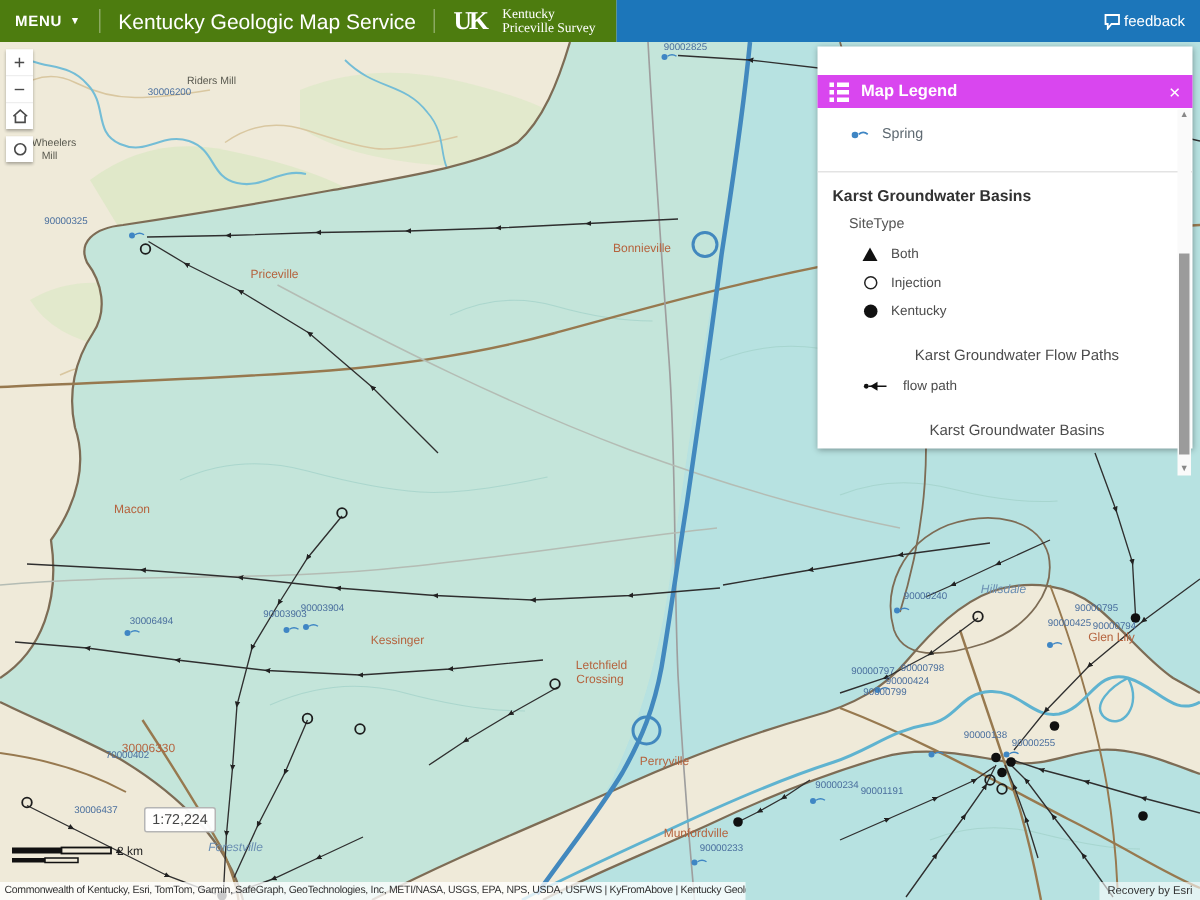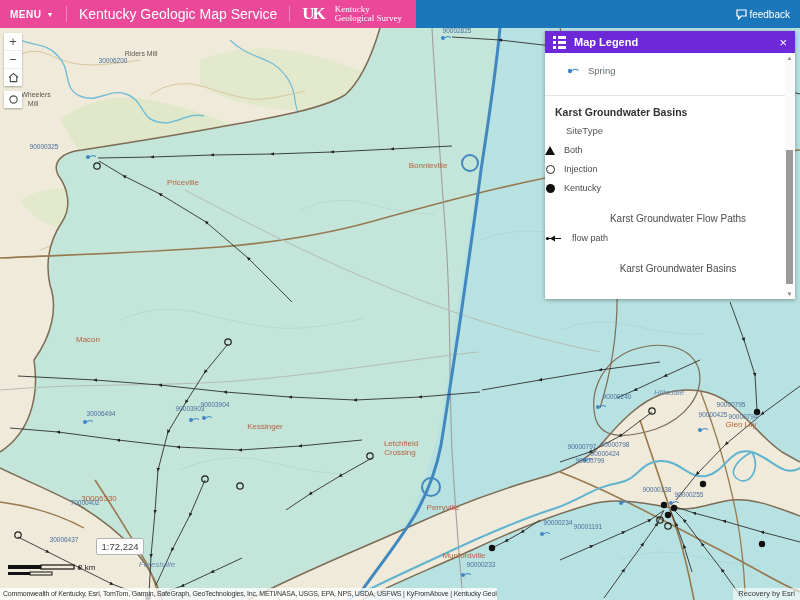--- a/index.html
+++ b/index.html
@@ -1,21 +1,21 @@
 <!DOCTYPE html>
 <html><head>
 <meta charset="utf-8">
 <style>
   html,body{margin:0;padding:0;}
   body{width:800px;height:600px;position:relative;overflow:hidden;
        font-family:"Liberation Sans",sans-serif;background:#efead9;}
 
   
   .hdr{position:absolute;top:0;left:0;width:800px;height:28px;display:flex;z-index:40;}
-  .hdr-left{background:#ec4899;display:flex;align-items:center;padding:0 14px 0 10px;gap:12px;justify-content:space-between;}
+  .hdr-left{background:#4d7c0f;display:flex;align-items:center;padding:0 14px 0 10px;gap:12px;justify-content:space-between;}
   .hdr-right{flex:1;background:#1c76ba;display:flex;align-items:center;justify-content:flex-end;padding-right:10px;}
   .menu-btn{display:flex;align-items:center;gap:5px;color:#fff;font-size:10px;font-weight:bold;
             letter-spacing:.5px;cursor:pointer;}
   .menu-caret{font-size:7px;color:#fff;}
   .hdr-sep{width:1px;height:16px;background:rgba(255,255,255,.35);}
   .hdr-title{color:#fff;font-size:14px;white-space:nowrap;}
   .logo{display:flex;align-items:center;gap:11px;color:#fff;}
   .logo-mark{font-family:"Liberation Serif",serif;font-weight:bold;font-size:17px;letter-spacing:-2px;}
   .logo-text{font-family:Liberation Serif, serif;font-size:9px;line-height:9px;}
   .feedback{display:flex;align-items:center;gap:0;color:#fff;font-size:10px;cursor:pointer;}
@@ -33,34 +33,34 @@
   .ctrls{position:absolute;left:4px;top:33px;z-index:30;}
   .ctrl-group{background:#fff;box-shadow:0 1px 2px rgba(0,0,0,.3);width:18px;}
   .ctrl-btn{width:18px;height:17px;display:flex;align-items:center;justify-content:center;
             color:#4a4a4a;font-size:13px;border-bottom:1px solid #eee;cursor:pointer;background:#fff;}
   .ctrl-btn:last-child{border-bottom:none;}
   .ctrl-single{margin-top:5px;}
 
   
   .panel{position:absolute;left:545px;top:31px;width:250px;height:268px;background:#fff;
          box-shadow:0 1px 4px rgba(0,0,0,.35);z-index:35;font-size:10px;}
-  .panel-hdr{height:22px;background:#6d28d9;display:flex;align-items:center;padding:0 8px;gap:8px;cursor:move;}
+  .panel-hdr{height:22px;background:#d946ef;display:flex;align-items:center;padding:0 8px;gap:8px;cursor:move;margin-top:19px;}
   .panel-hdr-title{color:#fff;font-size:11px;font-weight:bold;flex:1;}
   .panel-close{color:#fff;font-size:13px;cursor:pointer;line-height:13px;}
   .legend-icon{display:flex;flex-direction:column;gap:2px;}
   .legend-icon i{display:flex;gap:2px;}
   .legend-icon b{width:3px;height:3px;background:#fff;}
   .legend-icon s{width:8px;height:3px;background:#fff;display:block;}
   .panel-body{position:relative;height:246px;overflow:hidden;padding-top:10px;box-sizing:border-box;}
   .lg-row{display:flex;align-items:center;gap:8px;padding-left:22px;height:14px;color:#5f6a72;font-size:9.5px;}
   .lg-div{height:1px;background:#e3e3e3;margin:18px 0 10px 0;}
   .lg-h1{padding-left:10px;font-weight:bold;font-size:10.5px;color:#323232;}
   .lg-sub{padding:9px 0 0 16px;font-size:10px;color:#4c4c4c;}
   .lg-field{padding:7px 0 0 21px;font-size:9.5px;color:#555;}
-  .sym-row{display:flex;align-items:center;gap:9px;margin-top:9px;height:10px;
+  .sym-row{display:flex;align-items:center;gap:9px;padding-left:30px;margin-top:9px;height:10px;
            font-size:9px;color:#4c4c4c;}
   .sym{width:10px;display:flex;justify-content:center;}
   .tri{width:0;height:0;border-left:5px solid transparent;border-right:5px solid transparent;
        border-bottom:9px solid #111;}
   .circ-open{width:7px;height:7px;border:1.4px solid #222;border-radius:50%;}
   .circ-fill{width:9px;height:9px;background:#111;border-radius:50%;}
   .lg-sec{padding:20px 0 0 16px;font-size:10px;color:#4c4c4c;text-align:center;}
   .lg-scroll{position:absolute;right:1px;top:1px;bottom:1px;width:9px;background:#fafafa;}
   .lg-arrow{position:absolute;left:0;width:9px;text-align:center;font-size:6px;color:#888;}
   .lg-thumb{position:absolute;left:1px;top:96px;height:134px;width:7px;background:#9b9b9b;cursor:pointer;}
@@ -298,21 +298,21 @@
       <span>MENU</span>
       <span class="menu-caret">▼</span>
     </div>
     <div class="hdr-sep"></div>
     <div class="hdr-title">Kentucky Geologic Map Service</div>
     <div class="hdr-sep"></div>
     <div class="logo">
       <span class="logo-mark">UK</span>
       <span class="logo-text">
         <span>Kentucky</span><br>
-        <span>Geological Survey</span>
+        <span>Priceville Survey</span>
       </span>
     </div>
   </div>
   <div class="hdr-right">
     <div class="feedback">
       <svg width="13" height="11" viewBox="0 0 13 11">
         <path d="M1,1 h9 v6 h-5 l-2.5,3 v-3 h-1.5 z" fill="none" stroke="#fff" stroke-width="1.2"></path>
       </svg>
       <span>feedback</span>
     </div>

